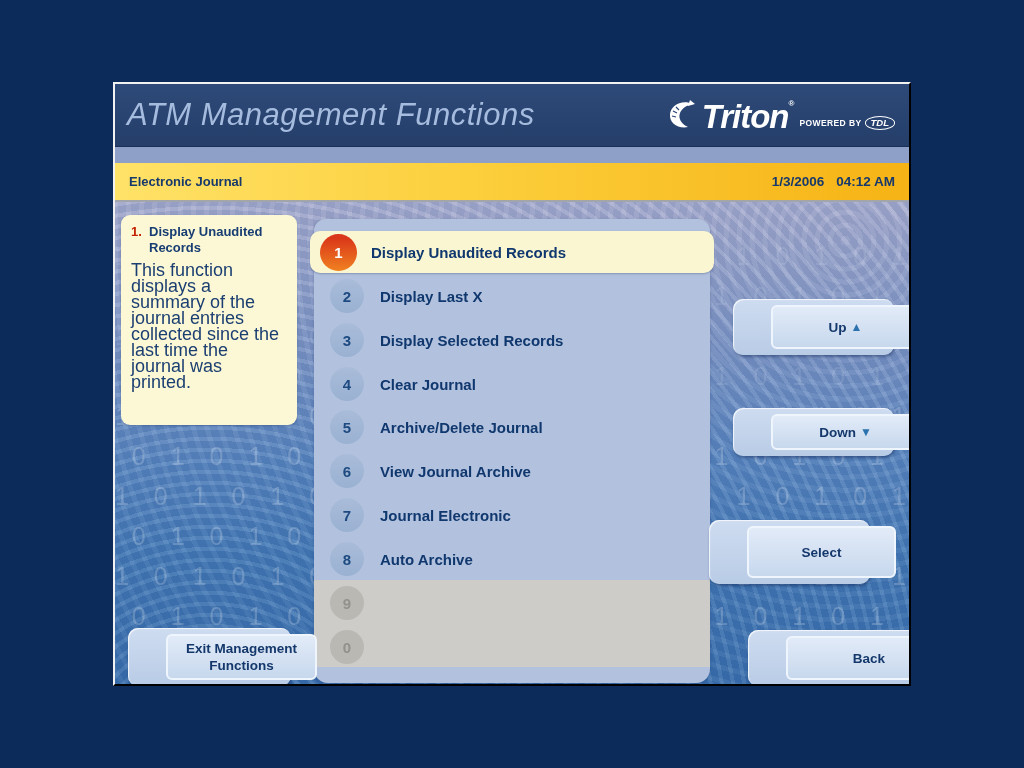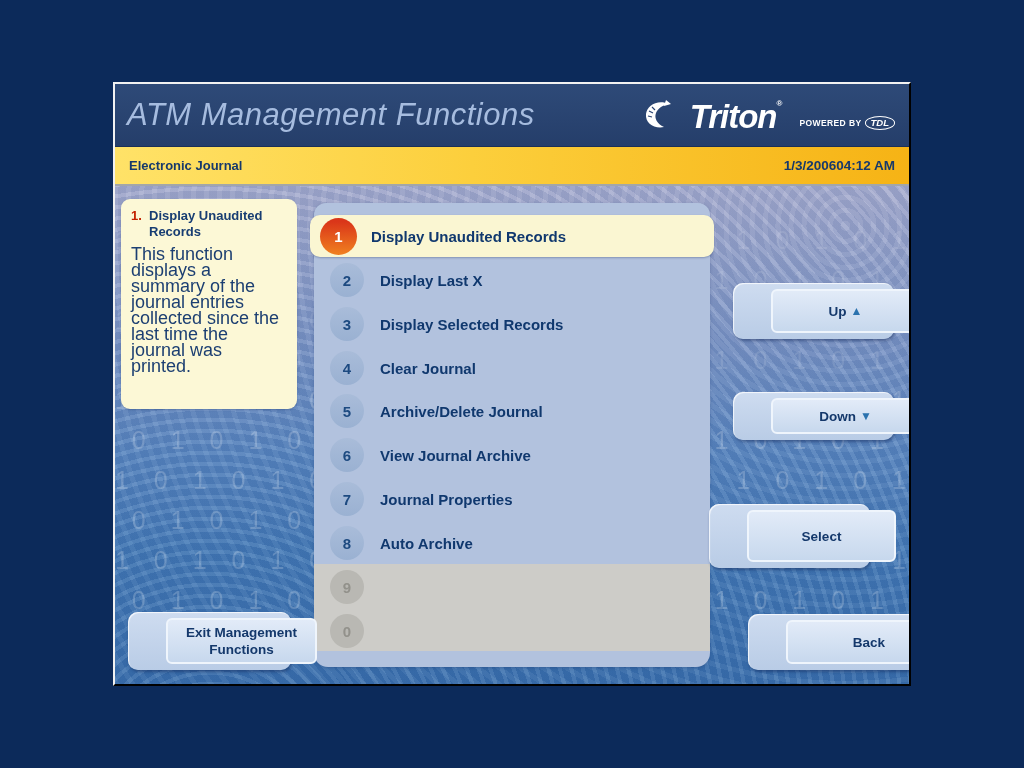--- a/index.html
+++ b/index.html
@@ -17,43 +17,43 @@
     height:63px; flex:0 0 63px;
     background:linear-gradient(180deg,#30four 0,#2c4674 0%, #263f6b 100%);
     background:linear-gradient(180deg,#2e4a78 0%,#253e6a 100%);
     display:flex; align-items:center; justify-content:space-between;
     padding:0 14px 0 12px; border-bottom:1px solid #1b3058;
   }
   .hdr-title {
     font-style:italic; font-size:31px; color:#a6bcdf; letter-spacing:.5px;
     font-weight:400; white-space:nowrap;
   }
-  .logo { display:flex; align-items:flex-end; gap:16px; }
+  .logo { display:flex; align-items:flex-end; gap:4px; }
   .logo-shell { width:32px; height:32px; margin-bottom:3px; }
   .logo-word {
     color:#fff; font-weight:700; font-style:italic; font-size:33px;
     letter-spacing:-1px; line-height:1;
   }
   .logo-reg { color:#fff; font-size:8px; vertical-align:top; font-style:normal; }
   .logo-powered { display:flex; align-items:center; gap:3px; margin:0 0 3px 2px; }
   .logo-powered-txt { color:#fff; font-size:8.5px; font-weight:700; letter-spacing:.4px; }
   .logo-tdl {
     color:#fff; font-size:9.5px; font-weight:700; font-style:italic;
     border:1.5px solid #fff; border-radius:50%; padding:1px 5px; line-height:1;
   }
 
   
   .statusbar {
     height:39px; flex:0 0 39px;
     background:linear-gradient(90deg,#ffe268 0%,#fccf3c 45%,#f6b315 100%);
     border-bottom:2px solid #a2a6aa;
     display:flex; align-items:center; justify-content:space-between;
-    padding:0 14px; color:#17396b; font-weight:700; font-size:13px;
-  }
-  .statusbar .datetime { display:flex; font-size:13.5px; }
+    padding:0 14px; color:#17396b; font-weight:700; font-size:13px;margin-top:16px;
+  }
+  .statusbar .datetime { display:flex; gap:12px; font-size:13.5px; }
 
   
   .content {
     position:relative; flex:1; overflow:hidden;
     background-image:
       repeating-radial-gradient(circle at 12% 118%, rgba(255,255,255,.07) 0 4px, rgba(20,50,110,.08) 4px 11px),
       repeating-radial-gradient(circle at 92% 8%, rgba(255,255,255,.05) 0 5px, rgba(25,55,115,.05) 5px 13px),
       linear-gradient(180deg,#a9aed0 0%,#97a4cc 14%,#7b95c6 32%,#5886c0 54%,#4379b6 74%,#3a70ae 100%);
   }
   .binary-layer {
@@ -199,21 +199,21 @@
       <div class="menu-row" style="top:187px">
         <span class="menu-key">5</span>
         <span class="menu-label">Archive/Delete Journal</span>
       </div>
       <div class="menu-row" style="top:231px">
         <span class="menu-key">6</span>
         <span class="menu-label">View Journal Archive</span>
       </div>
       <div class="menu-row" style="top:275px">
         <span class="menu-key">7</span>
-        <span class="menu-label">Journal Properties</span>
+        <span class="menu-label">Journal Electronic</span>
       </div>
       <div class="menu-row" style="top:319px">
         <span class="menu-key">8</span>
         <span class="menu-label">Auto Archive</span>
       </div>
       <div class="menu-row disabled" style="top:363px">
         <span class="menu-key">9</span>
         <span class="menu-label"></span>
       </div>
       <div class="menu-row disabled" style="top:407px">

